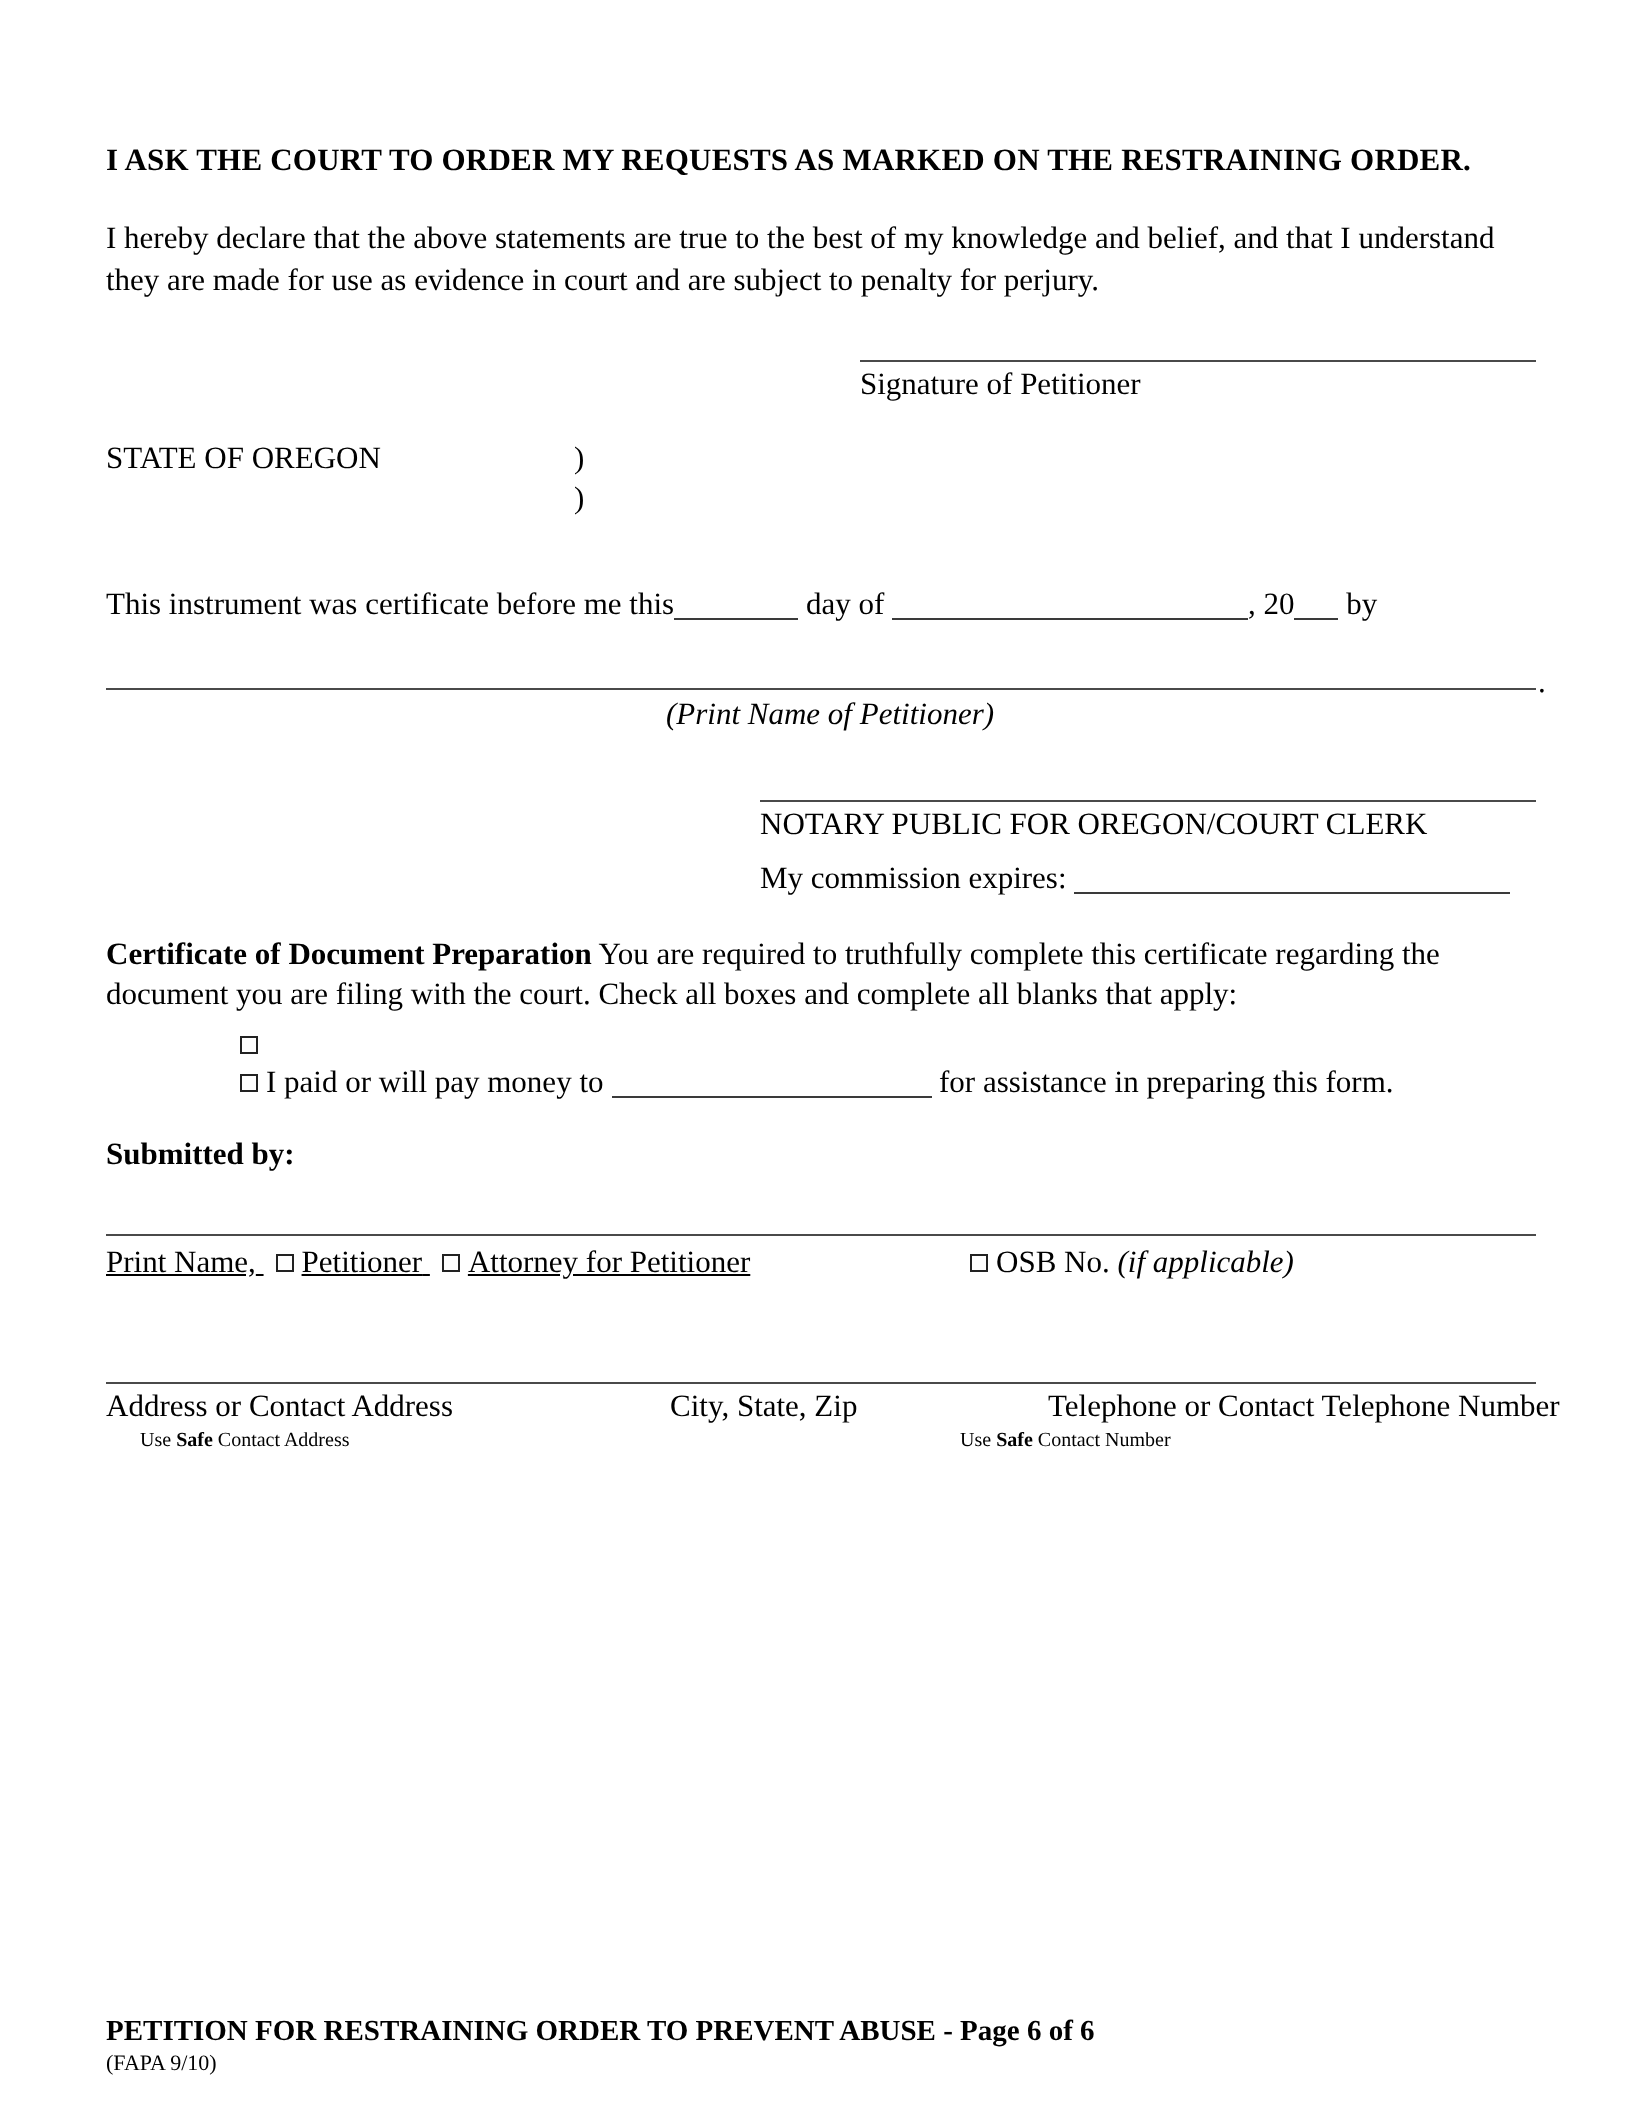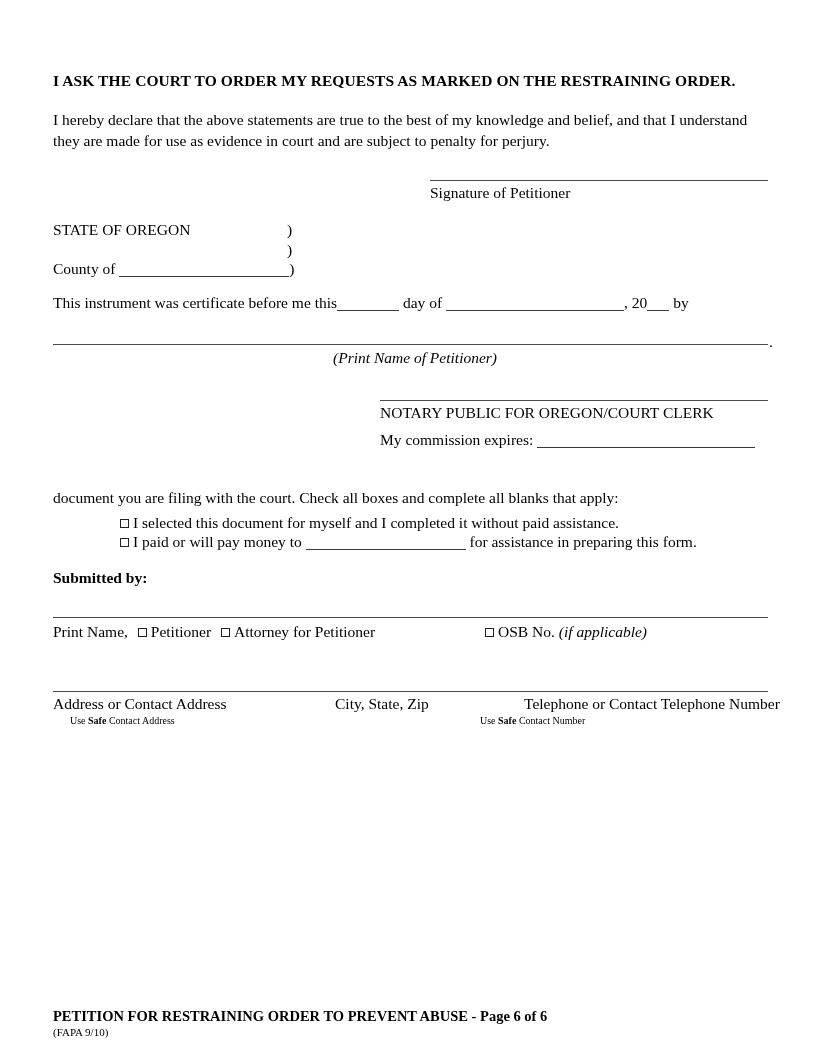--- a/index.html
+++ b/index.html
@@ -78,61 +78,61 @@
 
   <div class="abs t para" style="left:53px; top:110px;">I hereby declare that the above statements are true to the best of my knowledge and belief, and that I understand they are made for use as evidence in court and are subject to penalty for perjury.</div>
 
   <div class="rule" style="left:430px; top:180px; width:338px;"></div>
   <div class="abs t" style="left:430px; top:183px;">Signature of Petitioner</div>
 
   <div class="abs t" style="left:53px; top:220px;">STATE OF OREGON</div>
   <div class="abs t" style="left:287px; top:220px;">)</div>
   <div class="abs t" style="left:287px; top:240px;">)</div>
 
-  <div class="abs t indent-row" style="left:53px; top:259px;">
-    <span>County of</span>
-    <span class="blank" style="width:170px;"></span><span>)</span>
-  </div>
 
   <div class="abs t indent-row" style="left:53px; top:293px;">
     <span>This instrument was certificate before me this</span><span class="blank" style="width:62px;"></span>
     <span>day of</span>
     <span class="blank" style="width:178px;"></span><span>, 20</span><span class="blank" style="width:22px;"></span>
     <span>by</span>
   </div>
 
   <div class="rule" style="left:53px; top:344px; width:715px;"></div>
   <div class="abs t" style="left:769px; top:332px;">.</div>
   <div class="abs t ital" style="left:333px; top:348px;">(Print Name of Petitioner)</div>
 
   <div class="rule" style="left:380px; top:400px; width:388px;"></div>
   <div class="abs t" style="left:380px; top:403px;">NOTARY PUBLIC FOR OREGON/COURT CLERK</div>
 
   <div class="abs t indent-row" style="left:380px; top:430px;">
     <span>My commission expires:</span>
     <span class="blank" style="width:218px;"></span>
   </div>
 
+  <div class="abs t" style="left:53px; top:468px; width:715px;">
+    <span class="bold">Certificate of Document Preparation</span>
+    <span>You are required to truthfully complete this certificate regarding the</span>
+  </div>
   <div class="abs t" style="left:53px; top:488px; width:715px;">document you are filing with the court.  Check all boxes and complete all blanks that apply:</div>
 
   <div class="abs t indent-row" style="left:120px; top:513px;">
-    <span class="cb"></span><span>I selected this document for myself and I completed it without paid assistance.</span>
+    <span class="cb"></span>
   </div>
 
   <div class="abs t indent-row" style="left:120px; top:532px;">
     <span class="cb"></span><span>I paid or will pay money to</span>
     <span class="blank" style="width:160px;"></span>
     <span>for assistance in preparing this form.</span>
   </div>
 
   <div class="abs t bold" style="left:53px; top:568px;">Submitted by:</div>
 
   <div class="rule" style="left:53px; top:617px; width:715px;"></div>
 
-  <div class="abs t indent-row" style="left:53px; top:622px;">
+  <div class="abs t indent-row" style="left:53px; top:622px;text-decoration:underline;">
     <span>Print Name,</span>
     <span style="display:inline-block; width:6px;"></span><span class="cb"></span><span>Petitioner</span>
     <span style="display:inline-block; width:6px;"></span><span class="cb"></span><span>Attorney for Petitioner</span>
   </div>
 
   <div class="abs t indent-row" style="left:485px; top:622px;">
     <span class="cb"></span><span>OSB No.</span>
     <span class="ital">(if applicable)</span>
   </div>
 

